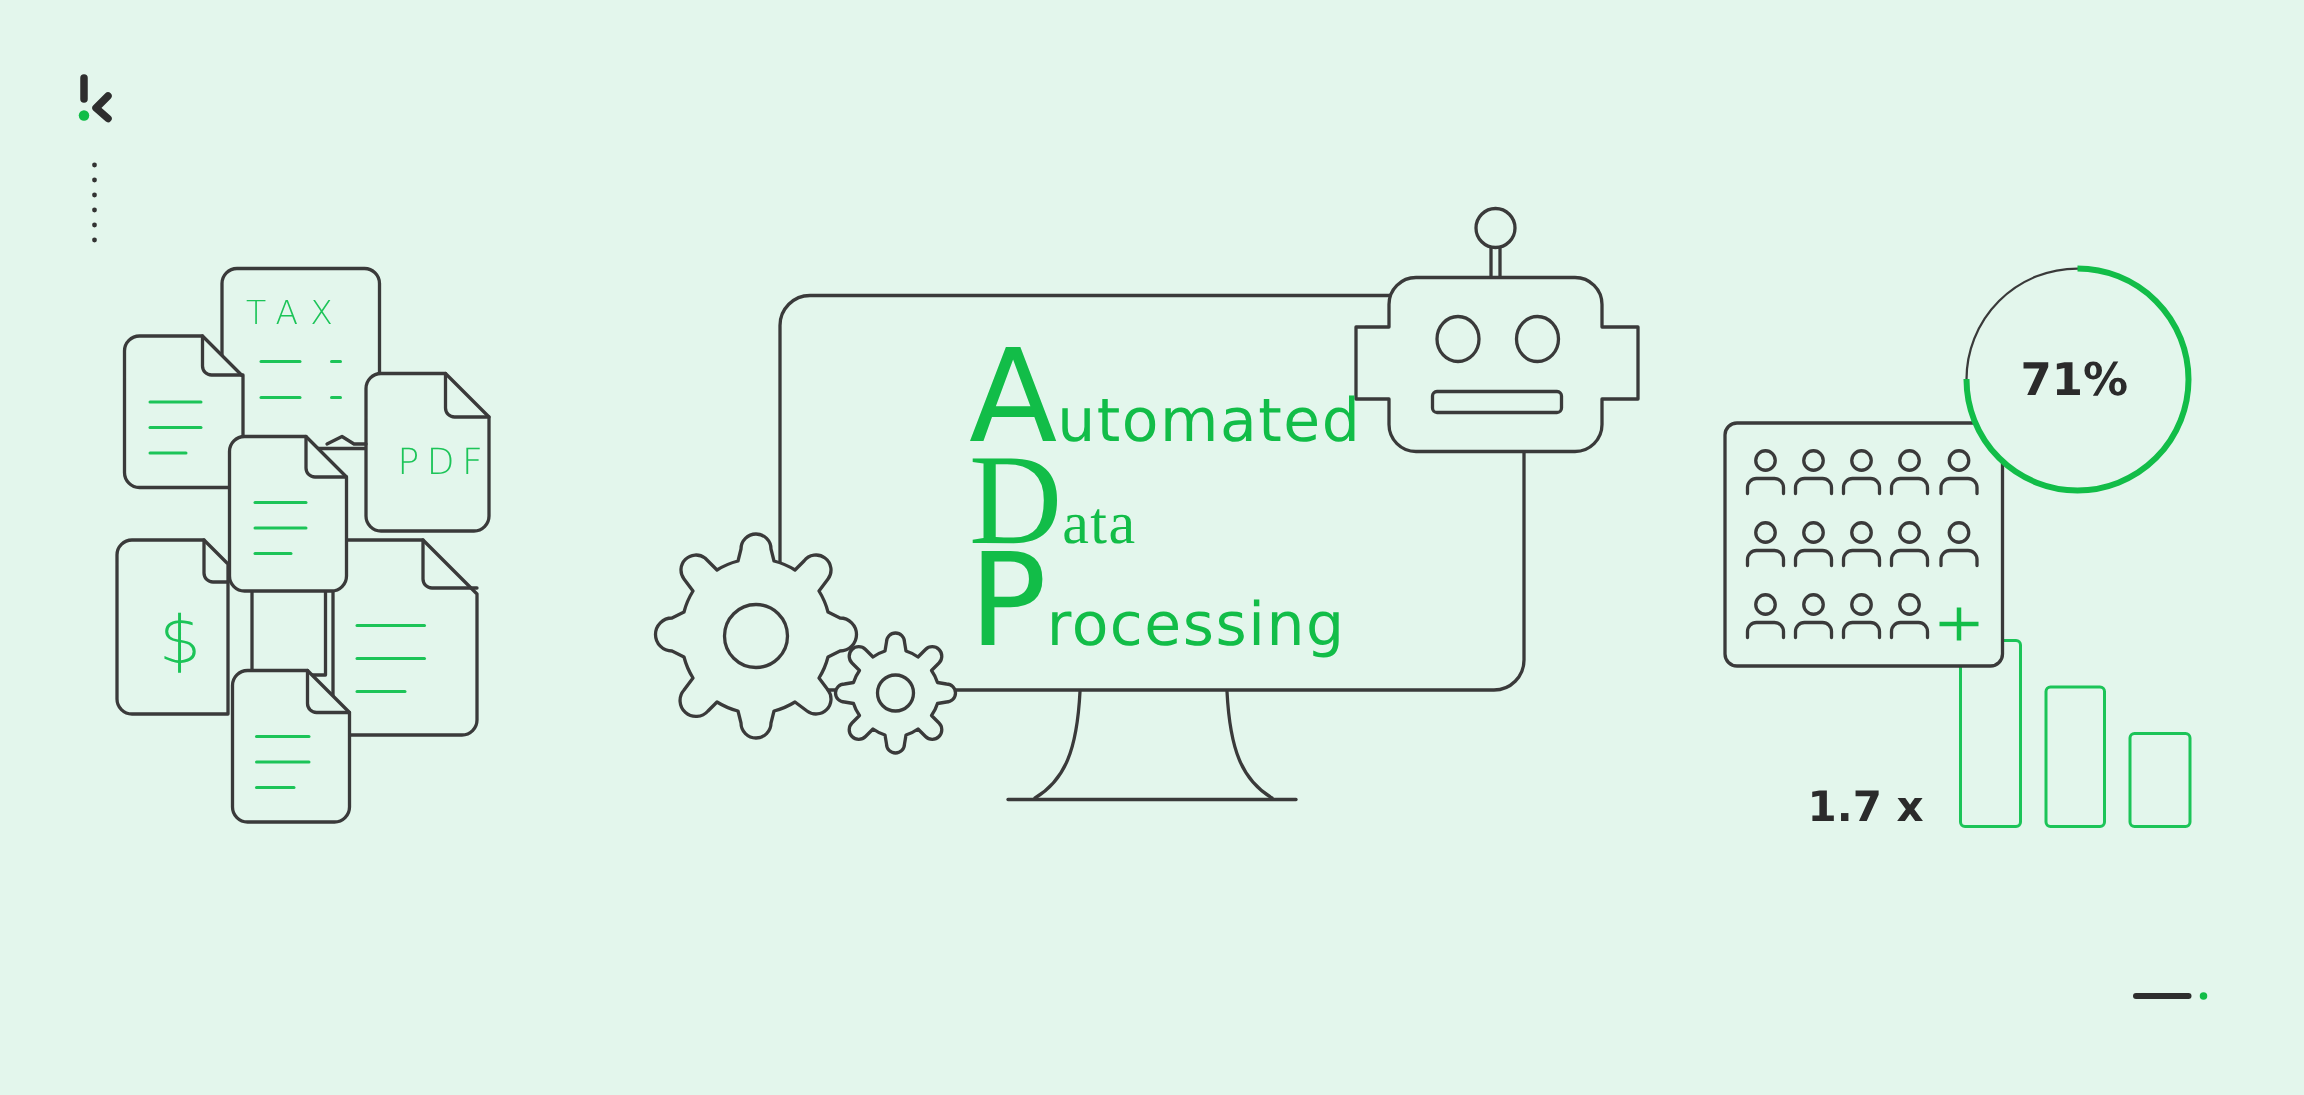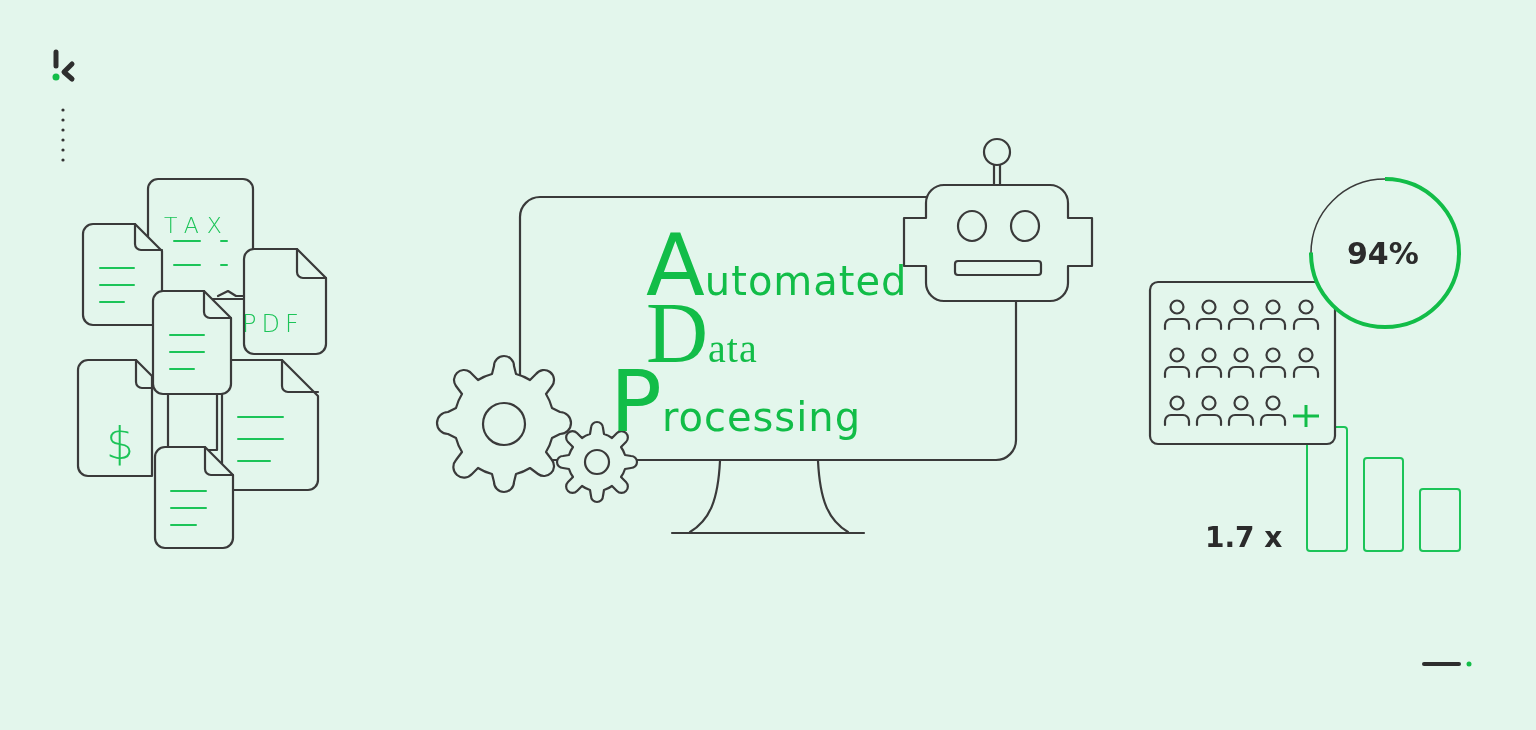--- a/index.html
+++ b/index.html
@@ -11,21 +11,21 @@
     }
     .abs { position: absolute; }
     svg.scene { position: absolute; left: 0; top: 0; }
     .stroke { fill: none; stroke: #3a3a3a; stroke-width: 2.2; stroke-linejoin: round; stroke-linecap: round; }
     .gstroke { fill: none; stroke: #1cc458; stroke-width: 2; stroke-linecap: round; }
     .fillbg { fill: #e3f6ec; }
     .title-line { position: absolute; color: #12bd48; white-space: nowrap; font-family: "DejaVu Sans", sans-serif; }
     .big-letter { font-size: 86px; font-weight: 400; line-height: 1; display: inline-block; vertical-align: baseline; }
     .rest { font-size: 40px; letter-spacing: 1px; vertical-align: baseline; }
     .stat { position: absolute; color: #2b2b2b; font-weight: 900; font-family: "DejaVu Sans", sans-serif; }
-    .doc-label { position: absolute; color: #1cc458; font-family: "DejaVu Sans", sans-serif; font-weight: 300; letter-spacing: 8px; margin-top: 16px; }
+    .doc-label { position: absolute; color: #1cc458; font-family: "DejaVu Sans", sans-serif; font-weight: 300; letter-spacing: 8px; }
   </style>
 </head>
 <body>
 
 <svg class="abs" style="left:48px;top:48px" width="30" height="38" viewBox="0 0 30 38">
   <line x1="8" y1="4" x2="8" y2="18" stroke="#2e2e2e" stroke-width="5" stroke-linecap="round"></line>
   <circle cx="8" cy="29" r="3.5" fill="#12bd48"></circle>
   <polyline points="24,16 16,24 24,31" fill="none" stroke="#2e2e2e" stroke-width="5" stroke-linecap="round" stroke-linejoin="round"></polyline>
 </svg>
 
@@ -168,27 +168,27 @@
     <circle cx="1385" cy="253" r="74" fill="none" stroke="#12bd48" stroke-width="4" stroke-dasharray="348.7 464.9" transform="rotate(-90 1385 253)"></circle>
   </g>
 
   <g>
     <line x1="1424" y1="664" x2="1459" y2="664" stroke="#2e2e2e" stroke-width="4" stroke-linecap="round"></line>
     <circle cx="1469" cy="664" r="2.5" fill="#12bd48"></circle>
   </g>
 </svg>
 
 <div class="doc-label" style="left:164px;top:197px;font-size:22px;">TAX</div>
-<div class="doc-label" style="left:242px;top:294px;font-size:24px;letter-spacing:5px;">PDF</div>
+<div class="doc-label" style="left:265px;top:294px;font-size:24px;letter-spacing:5px;">PDF</div>
 <div class="doc-label" style="left:106px;top:402px;font-size:44px;letter-spacing:0;">$</div>
 
 <div class="title-line" style="left:646px;top:222px;">
   <span class="big-letter">A</span><span class="rest">utomated</span>
 </div>
 <div class="title-line" style="left:646px;top:290px;font-family:Liberation Serif, serif;">
   <span class="big-letter">D</span><span class="rest">ata</span>
 </div>
-<div class="title-line" style="left:610px;top:358px;">
+<div class="title-line" style="left:646px;top:358px;">
   <span class="big-letter">P</span><span class="rest">rocessing</span>
 </div>
 
-<div class="stat" style="left:1347px;top:236px;font-size:30px;">94%</div>
+<div class="stat" style="left:1347px;top:236px;font-size:30px;">71%</div>
 <div class="stat" style="left:1205px;top:521px;font-size:28px;">1.7 x</div>
 
 </body></html>

